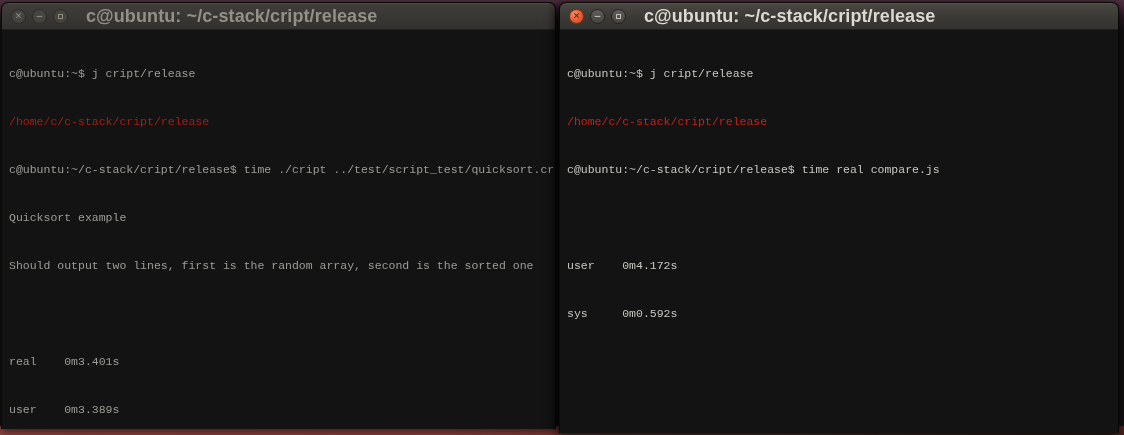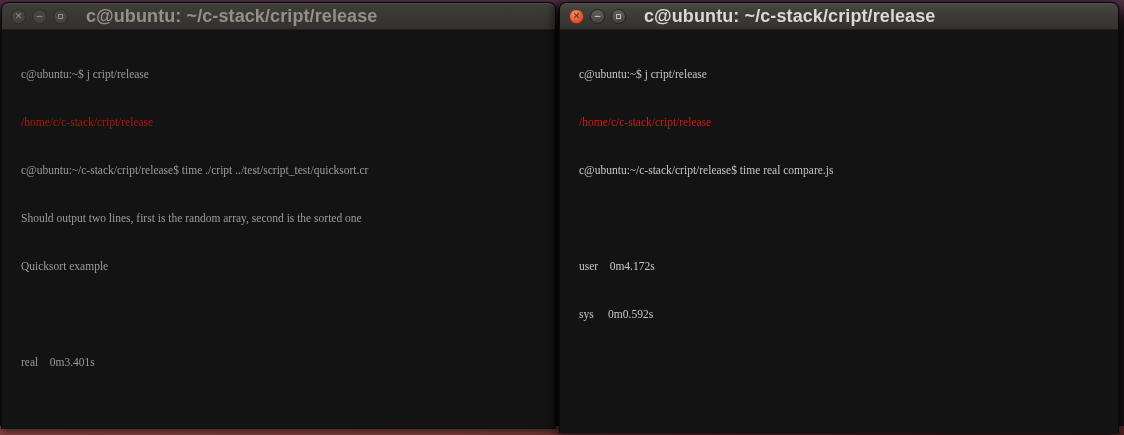--- a/index.html
+++ b/index.html
@@ -39,22 +39,22 @@
   .glyph{font:bold 9px/1 "DejaVu Sans",sans-serif;}
   .active .btn .glyph{color:#c2bfb8;}
   .inactive .btn .glyph{color:#8e8b83;}
   .active .btn.close .glyph{color:#521e0d;}
   .box-glyph{display:block;width:5px;height:5px;box-sizing:border-box;}
   .active .btn .box-glyph{border:1px solid #c2bfb8;}
   .inactive .btn .box-glyph{border:1px solid #8e8b83;}
   
   .screen{position:absolute;left:1px;right:1px;top:28px;bottom:0;background:#141313;
     padding:3px 0 0 6px;overflow:hidden;
-    font-family:Liberation Serif, serif;
-    font-size:11.5px;line-height:16px;white-space:pre;margin-left:12px;}
+    font-family:Liberation Mono, monospace;
+    font-size:11.5px;line-height:16px;white-space:pre;}
   .active .screen{color:#c7c7c1;}
   .inactive .screen{color:#9c9c96;}
   .tline{height:16px;}
   .active .tline.red{color:#c4211a;}
   .inactive .tline.red{color:#a51d16;}
 </style>
 </head>
 <body>
 
 <div class="desktop">
@@ -71,24 +71,25 @@
       </span>
     <span class="btn max">
         <span class="box-glyph"></span>
       </span>
     <span class="title">c@ubuntu: ~/c-stack/cript/release</span>
   </div>
   <div class="screen">
     <div class="tline">c@ubuntu:~$ j cript/release</div>
     <div class="tline red">/home/c/c-stack/cript/release</div>
     <div class="tline">c@ubuntu:~/c-stack/cript/release$ time ./cript ../test/script_test/quicksort.cr</div>
+    <div class="tline">Quicksort example</div>
     <div class="tline">Should output two lines, first is the random array, second is the sorted one</div>
-    <div class="tline">Quicksort example</div>
     <div class="tline"></div>
     <div class="tline">real    0m3.401s</div>
+    <div class="tline">user    0m3.389s</div>
     
     
   </div>
 </div>
 
 <div class="window win-right active">
   <div class="titlebar">
     <span class="btn close">
         <span class="glyph">✕</span>
       </span>

